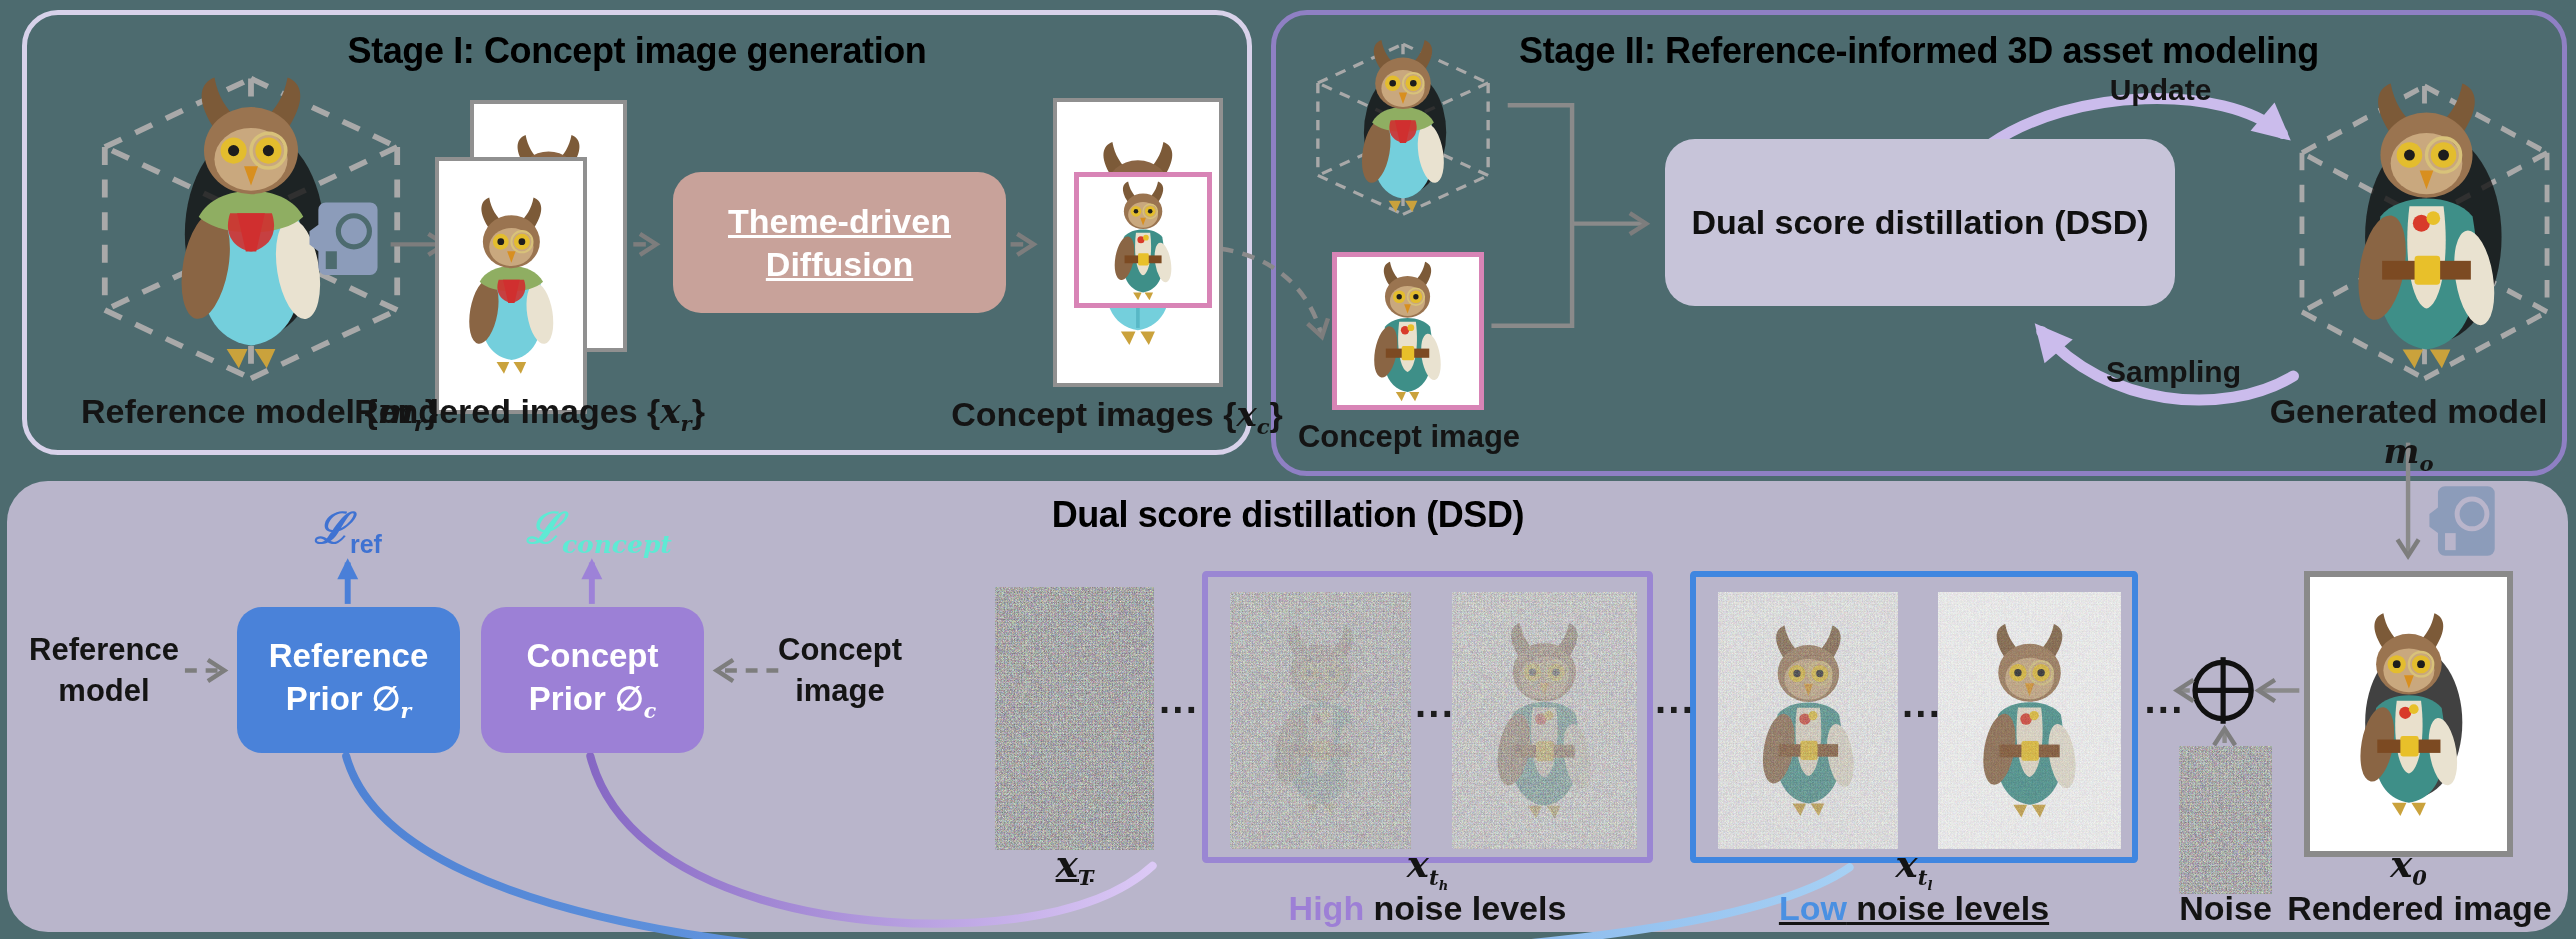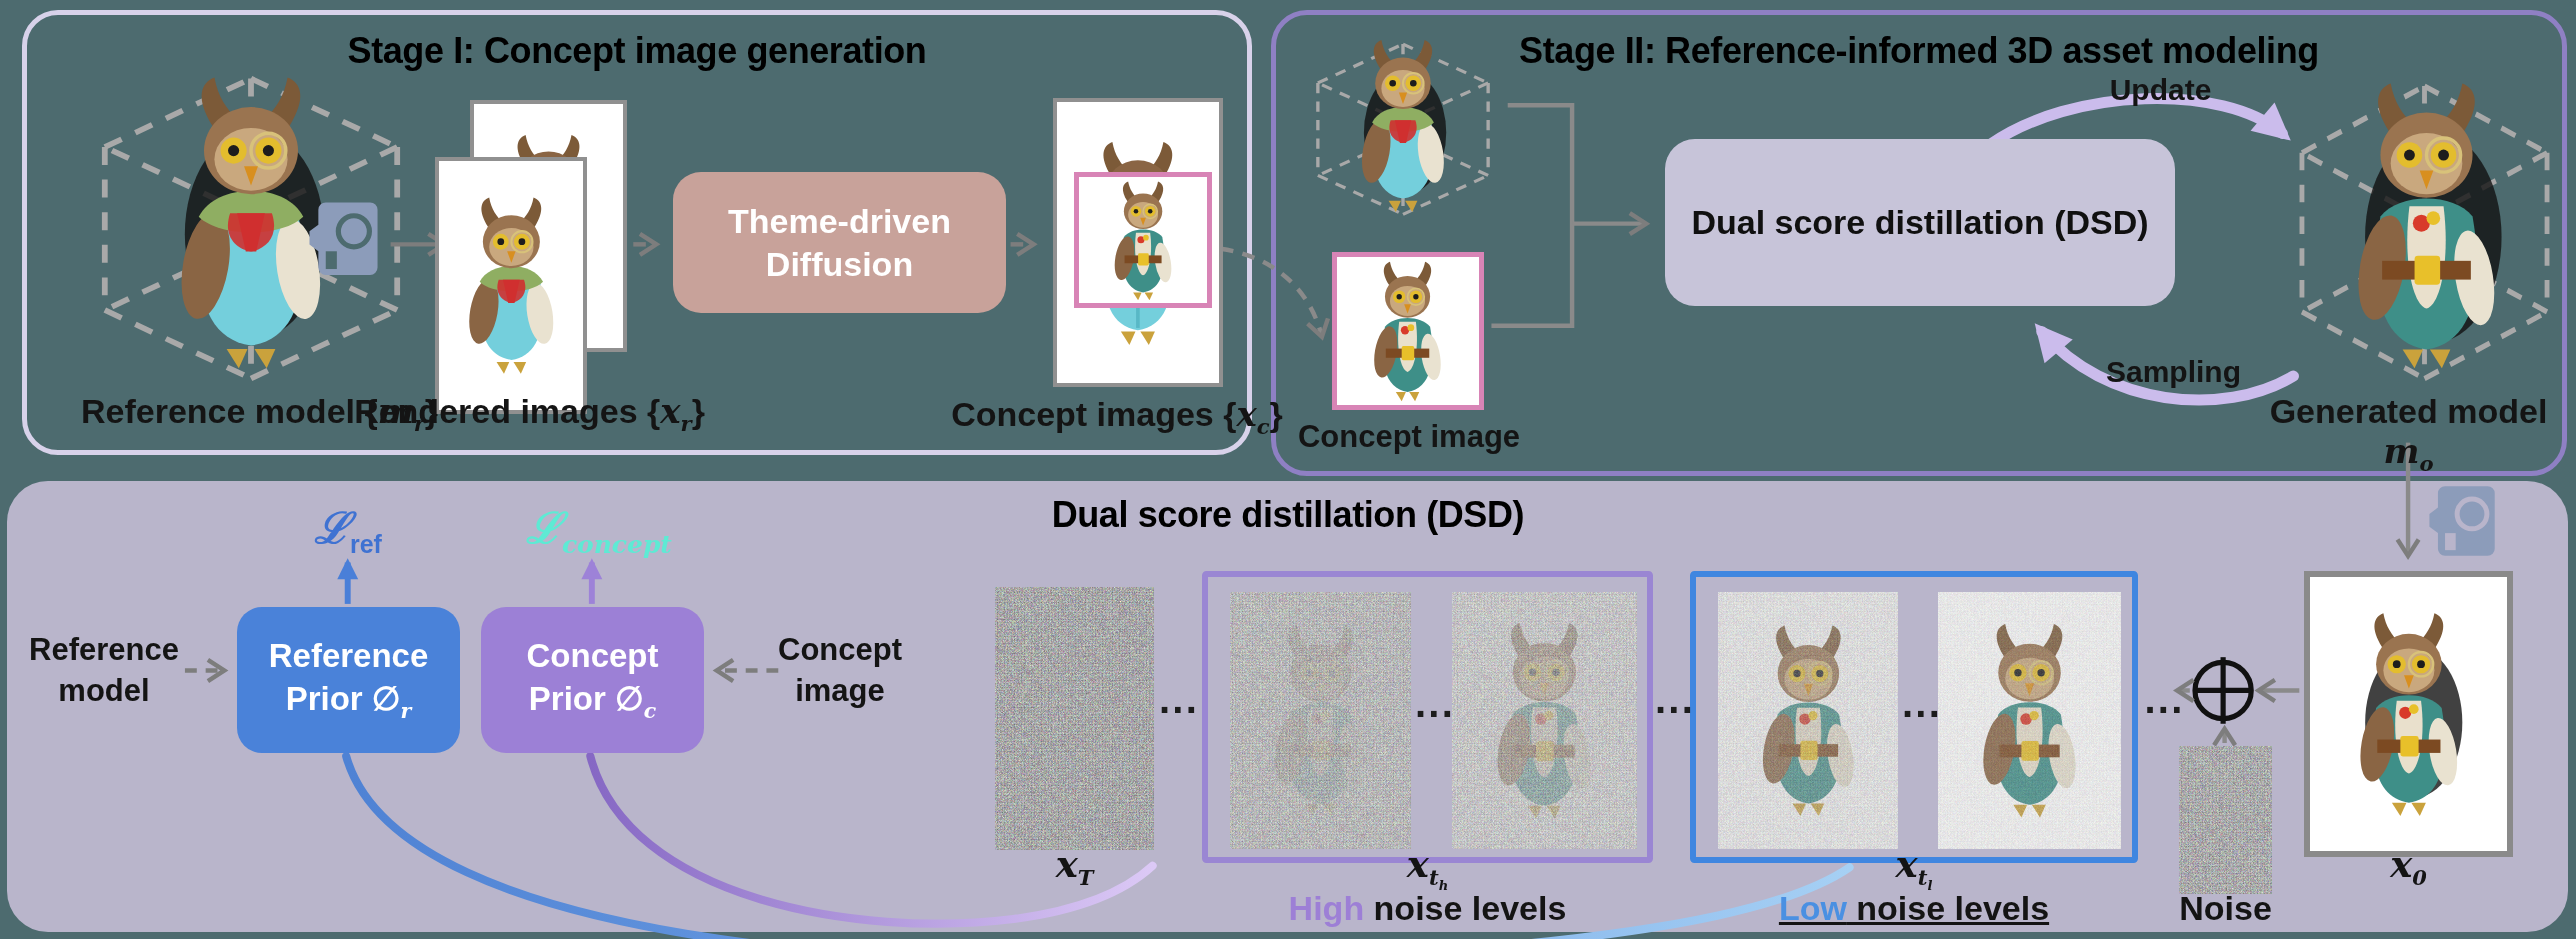--- a/index.html
+++ b/index.html
@@ -185,21 +185,21 @@
     <path d="M56,53 L64,53 L60,64 Z" fill="#d88f1f"></path>
           <path d="M46,158 l7,11 l5,-11 Z" fill="#caa23c"></path>
           <path d="M62,158 l7,11 l5,-11 Z" fill="#caa23c"></path>
         </svg></div>
   </div>
 
   <div class="content lbl" style="left:337px;top:391px;width:385px;">
     <span>Rendered images {</span><span class="mv">x</span><sub class="mv">r</sub><span>}</span>
   </div>
 
-  <div class="node" style="left:673px;top:172px;width:333px;height:141px;background:#c8a29a;border-radius:28px;font-size:34px;line-height:1.25;">
+  <div class="node" style="left:673px;top:172px;width:333px;height:141px;background:#c8a29a;border-radius:28px;font-size:34px;line-height:1.25;text-decoration:underline;">
     <span>Theme-driven</span>
     <span>Diffusion</span>
   </div>
 
   <div class="frame gframe" style="left:1053px;top:98px;width:170px;height:289px;">
     <div class="owlwrap" style="left:5%;top:2%;width:90%;height:96%;"><svg viewBox="0 0 120 170" preserveAspectRatio="xMidYMid meet">
       <path d="M38,30 C28,14 31,5 39,2 C41,13 46,20 52,26 Z" fill="#7c5a38"></path>
                  <path d="M82,30 C92,14 89,5 81,2 C79,13 74,20 68,26 Z" fill="#7c5a38"></path>
       <ellipse cx="60" cy="40" rx="26" ry="23" fill="#8a6544"></ellipse>
       <path d="M28,82 C34,58 86,58 92,82 C96,98 88,106 60,108 C32,106 24,98 28,82 Z" fill="#8fae62"></path>
@@ -537,34 +537,35 @@
           <path d="M62,158 l7,11 l5,-11 Z" fill="#caa23c"></path>
         </svg></div>
   </div>
 
   <div class="content" style="left:2428px;top:482px;width:71px;height:83px;"><svg viewBox="0 0 100 110">
     <path d="M24,6 h60 a10,10 0 0 1 10,10 v78 a10,10 0 0 1 -10,10 h-60 a10,10 0 0 1 -10,-10 v-22 l-12,-9 v-18 l12,-9 v-20 a10,10 0 0 1 10,-10 Z" fill="#8c9cba"></path>
     <circle cx="62" cy="45" r="21" fill="none" stroke="#b9b5cb" stroke-width="7"></circle>
     <rect x="24" y="72" width="15" height="24" fill="#b9b5cb"></rect>
   </svg></div>
 
-  <div class="content lbl" style="left:995px;top:842px;width:159px;">
+  <div class="content lbl" style="left:995px;top:842px;width:159px;text-decoration:underline;">
     <span class="mv" style="font-size:37px;">x</span><sub class="mv">T</sub>
   </div>
   <div class="content lbl" style="left:1202px;top:842px;width:451px;">
     <span class="mv" style="font-size:37px;">x</span><sub><span class="mv">t</span><sub class="mv">h</sub></sub>
   </div>
   <div class="content lbl" style="left:1202px;top:889px;width:451px;font-weight:bold;">
     <span style="color:#9d7fd6;">High</span><span> noise levels</span>
   </div>
   <div class="content lbl" style="left:1690px;top:842px;width:448px;">
     <span class="mv" style="font-size:37px;">x</span><sub><span class="mv">t</span><sub class="mv">l</sub></sub>
   </div>
   <div class="content lbl" style="left:1690px;top:889px;width:448px;font-weight:bold;text-decoration:underline;">
     <span style="color:#4a90e2;">Low</span><span> noise levels</span>
   </div>
   <div class="content lbl" style="left:2159px;top:889px;width:133px;">Noise</div>
   <div class="content lbl" style="left:2304px;top:842px;width:209px;">
     <span class="mv" style="font-size:37px;">x</span><sub class="mv">0</sub>
   </div>
+  <div class="content lbl" style="left:2275px;top:889px;width:289px;">Rendered image</div>
 
 </div>
 
 
 </body></html>

